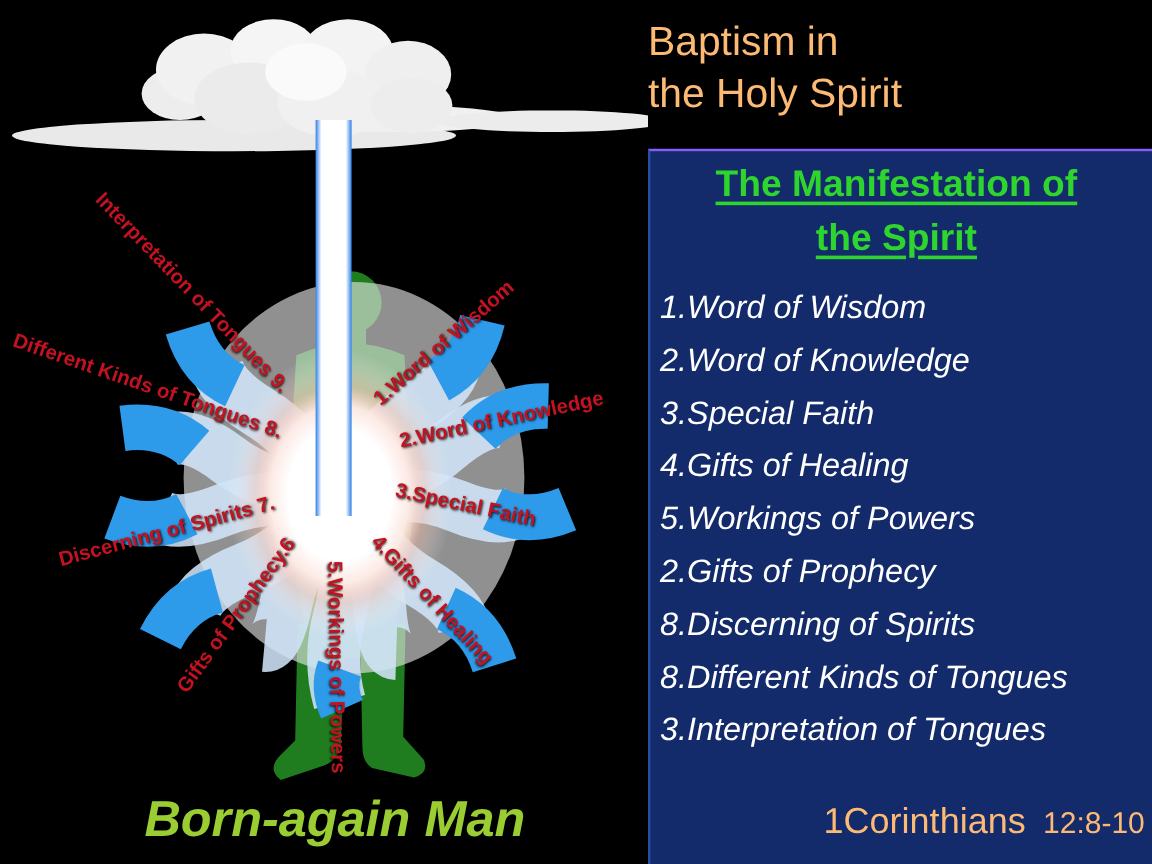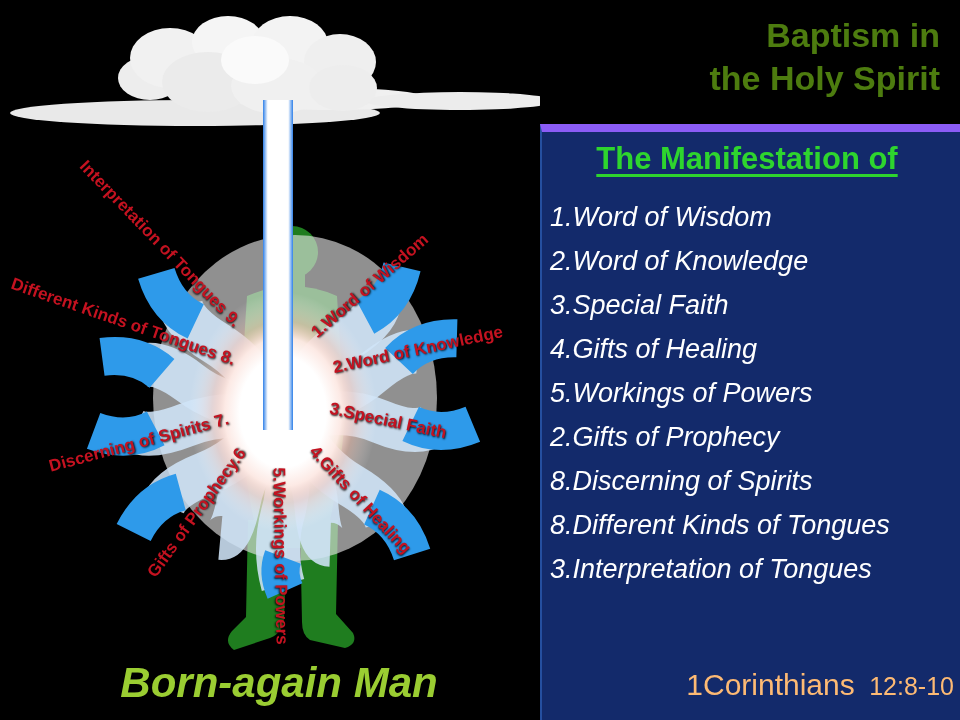--- a/index.html
+++ b/index.html
@@ -3,27 +3,27 @@
 <meta charset="utf-8">
 <style>
   html,body{margin:0;padding:0;background:#000;}
   #slide{
     position:relative;width:960px;height:720px;background:#000;overflow:hidden;
     font-family:"Liberation Sans", sans-serif;
   }
   
   .slide-title{
     position:absolute;left:540px;top:14px;width:400px;
-    color:#4d7c0f;font-size:34px;font-weight:bold;line-height:43px;
-    text-align:right;
+    color:#fdba74;font-size:34px;font-weight:normal;line-height:43px;
+    text-align:left;
   }
   
   .panel{
     position:absolute;left:540px;top:124px;width:420px;height:596px;
-    background:#132a6b;border-top:8px solid #8b5cf6;border-left:2px solid #254fa0;
+    background:#132a6b;border-top:2px solid #8b5cf6;border-left:2px solid #254fa0;
     box-sizing:border-box;
   }
   .panel-heading{
     margin:4px 8px 0 0;color:#2ed52e;font-size:31px;font-weight:bold;
     line-height:45px;text-align:center;
   }
   .panel-heading span{
     text-decoration:underline;text-underline-offset:5px;text-decoration-thickness:3px;
   }
   .gift-list{
@@ -146,20 +146,21 @@
   <div class="figure-caption">Born-again Man</div>
 
   <div class="slide-title">
     <div>Baptism in</div>
     <div>the Holy Spirit</div>
   </div>
 
   <div class="panel">
     <div class="panel-heading">
       <div><span>The Manifestation of</span></div>
+      <div><span>the Spirit</span></div>
     </div>
     <ul class="gift-list">
       <li>1.Word of Wisdom</li>
       <li>2.Word of Knowledge</li>
       <li>3.Special Faith</li>
       <li>4.Gifts of Healing</li>
       <li>5.Workings of Powers</li>
       <li>2.Gifts of Prophecy</li>
       <li>8.Discerning of Spirits</li>
       <li>8.Different Kinds of Tongues</li>

